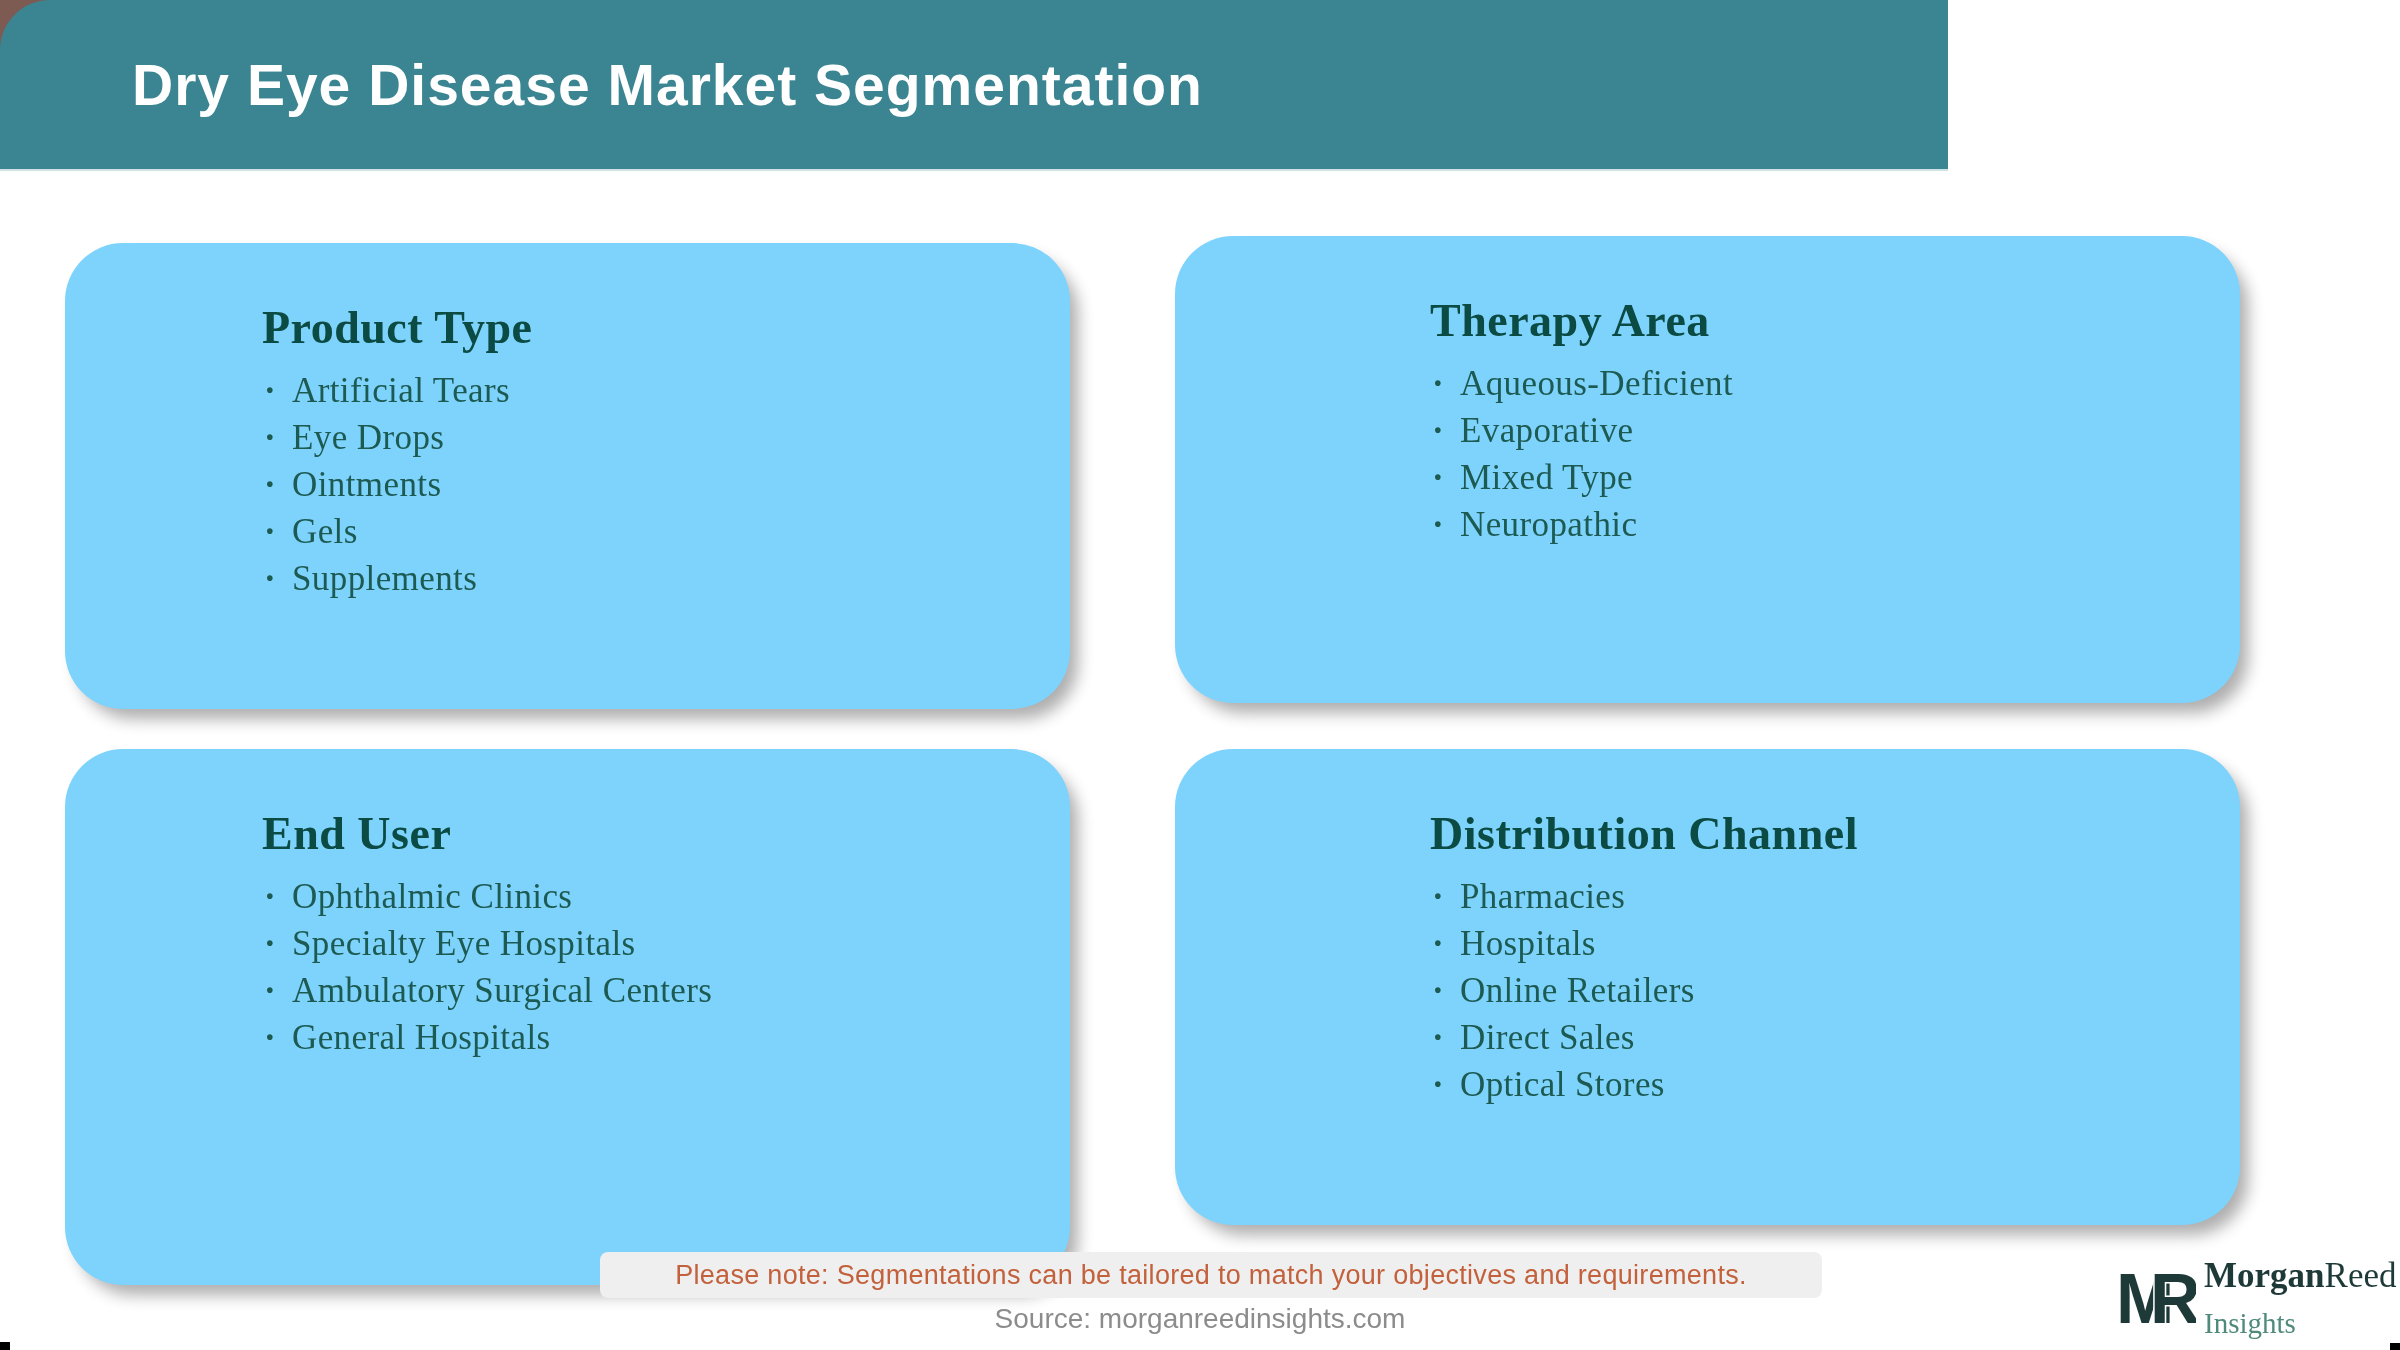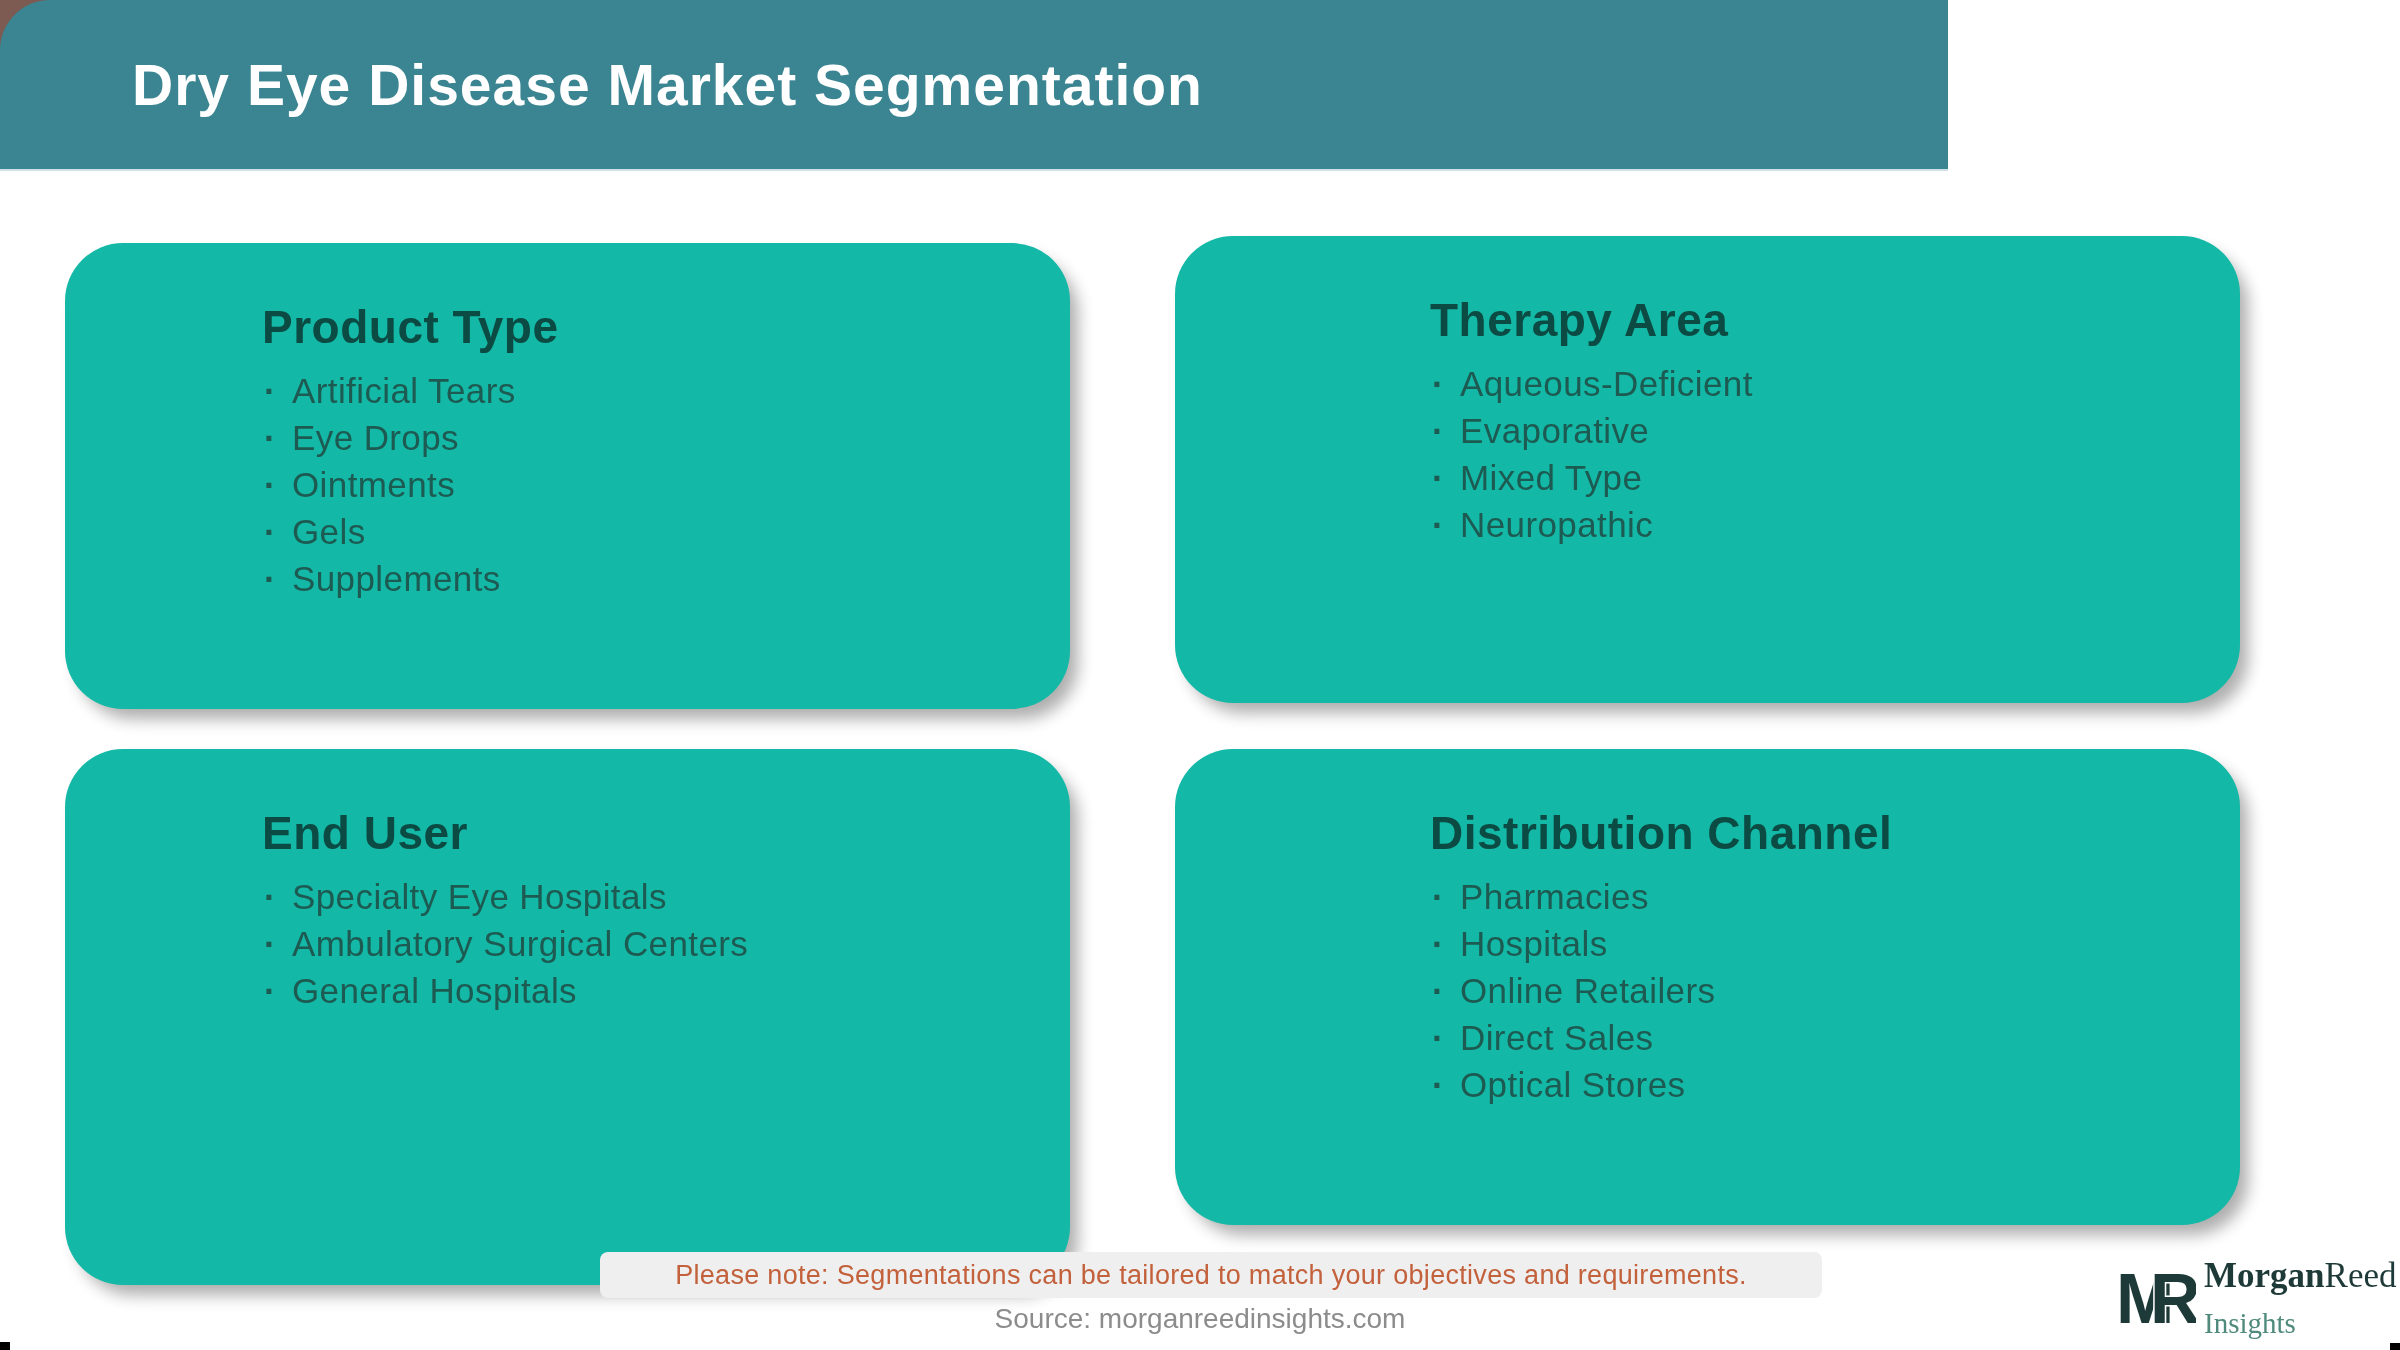--- a/index.html
+++ b/index.html
@@ -26,24 +26,25 @@
   .header-title{
     margin-left:132px;
     color:#ffffff;
     font-size:57px;
     font-weight:700;
     letter-spacing:1px;
   }
   
   .card{
     position:absolute;
-    background:#14b8a6;
+    background:#7dd3fc;
     border-radius:58px;
     box-shadow:10px 12px 16px -2px rgba(0,0,0,0.32);
     box-sizing:border-box;
+    font-family:Liberation Serif, serif;
   }
   .card-1{left:65px;  top:243px; width:1005px; height:466px; padding:58px 30px 0 197px;}
   .card-2{left:1175px;top:236px; width:1065px; height:467px; padding:58px 18px 0 255px;}
   .card-3{left:65px;  top:749px; width:1005px; height:536px; padding:58px 30px 0 197px;}
   .card-4{left:1175px;top:749px; width:1065px; height:476px; padding:58px 30px 12px 255px;}
   .card-title{
     margin:0 0 13px 0;
     font-size:46px;
     font-weight:700;
     color:#0b4b43;
@@ -133,20 +134,21 @@
     <li>Aqueous-Deficient</li>
     <li>Evaporative</li>
     <li>Mixed Type</li>
     <li>Neuropathic</li>
   </ul>
 </div>
 
 <div class="card card-3">
   <h2 class="card-title">End User</h2>
   <ul class="card-list">
+    <li>Ophthalmic Clinics</li>
     <li>Specialty Eye Hospitals</li>
     <li>Ambulatory Surgical Centers</li>
     <li>General Hospitals</li>
   </ul>
 </div>
 
 <div class="card card-4">
   <h2 class="card-title">Distribution Channel</h2>
   <ul class="card-list">
     <li>Pharmacies</li>

